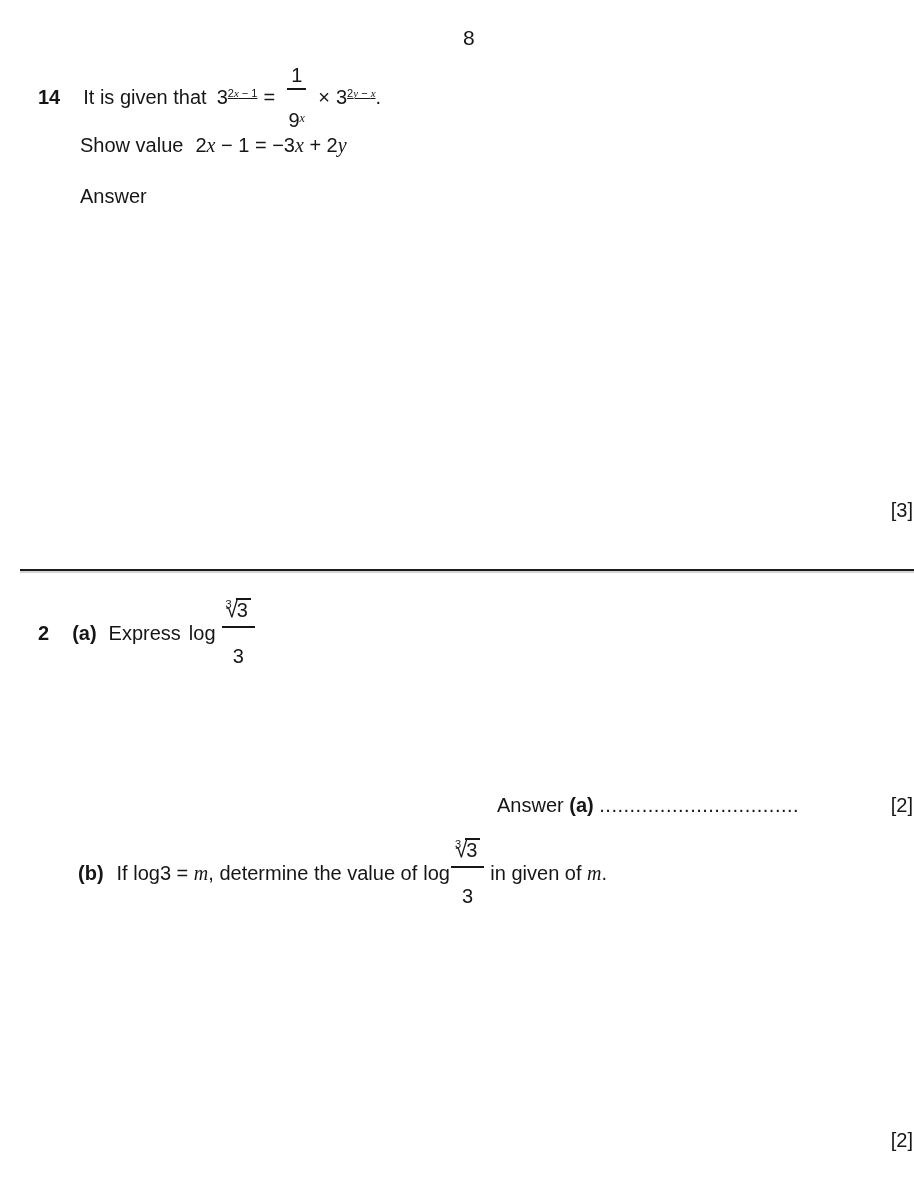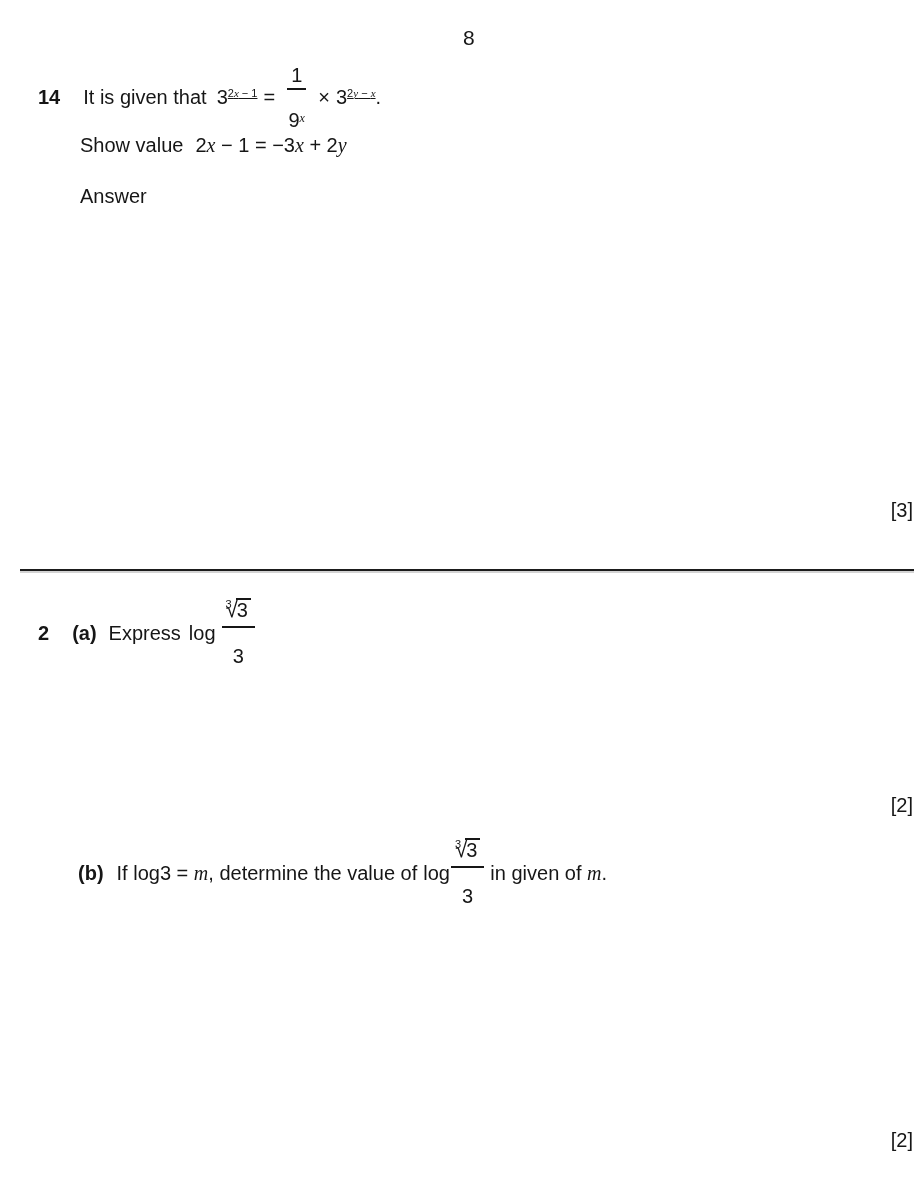--- a/index.html
+++ b/index.html
@@ -56,20 +56,25 @@
   <div class="abs fs" style="top:183px; left:80px;">Answer</div>
 
   <div class="abs fs marks" style="top:497px; right:1px;">[3]</div>
 
   <div class="abs divider" style="top:569px; left:20px; right:0;"></div>
 
   <div class="abs fs" style="top:599px; left:38px; white-space:nowrap;">
     <span class="b qnum">2</span><span class="b sp12">(a)</span><span class="sp8">Express</span><span>log</span><span class="frac"><span class="num"><span class="ridx">3</span><span class="rsign">√</span><span class="rbar">3</span></span><span class="den">3</span></span>
   </div>
 
+  <div class="abs fs" style="top:792px; left:497px; white-space:nowrap;">
+    <span>Answer</span>
+    <span class="b">(a)</span>
+    <span class="dots">.................................</span>
+  </div>
   <div class="abs fs marks" style="top:792px; right:1px;">[2]</div>
 
   <div class="abs fs" style="top:839px; left:78px; white-space:nowrap;">
     <span class="b sp13">(b)</span><span>If log3 = </span><span class="var">m</span><span>, determine the value of</span><span class="loglead">log</span><span class="frac fractight"><span class="num"><span class="ridx">3</span><span class="rsign">√</span><span class="rbar">3</span></span><span class="den">3</span></span><span>in given of </span><span class="var">m</span><span>.</span>
   </div>
 
   <div class="abs fs marks" style="top:1127px; right:1px;">[2]</div>
 
 </div>
 

